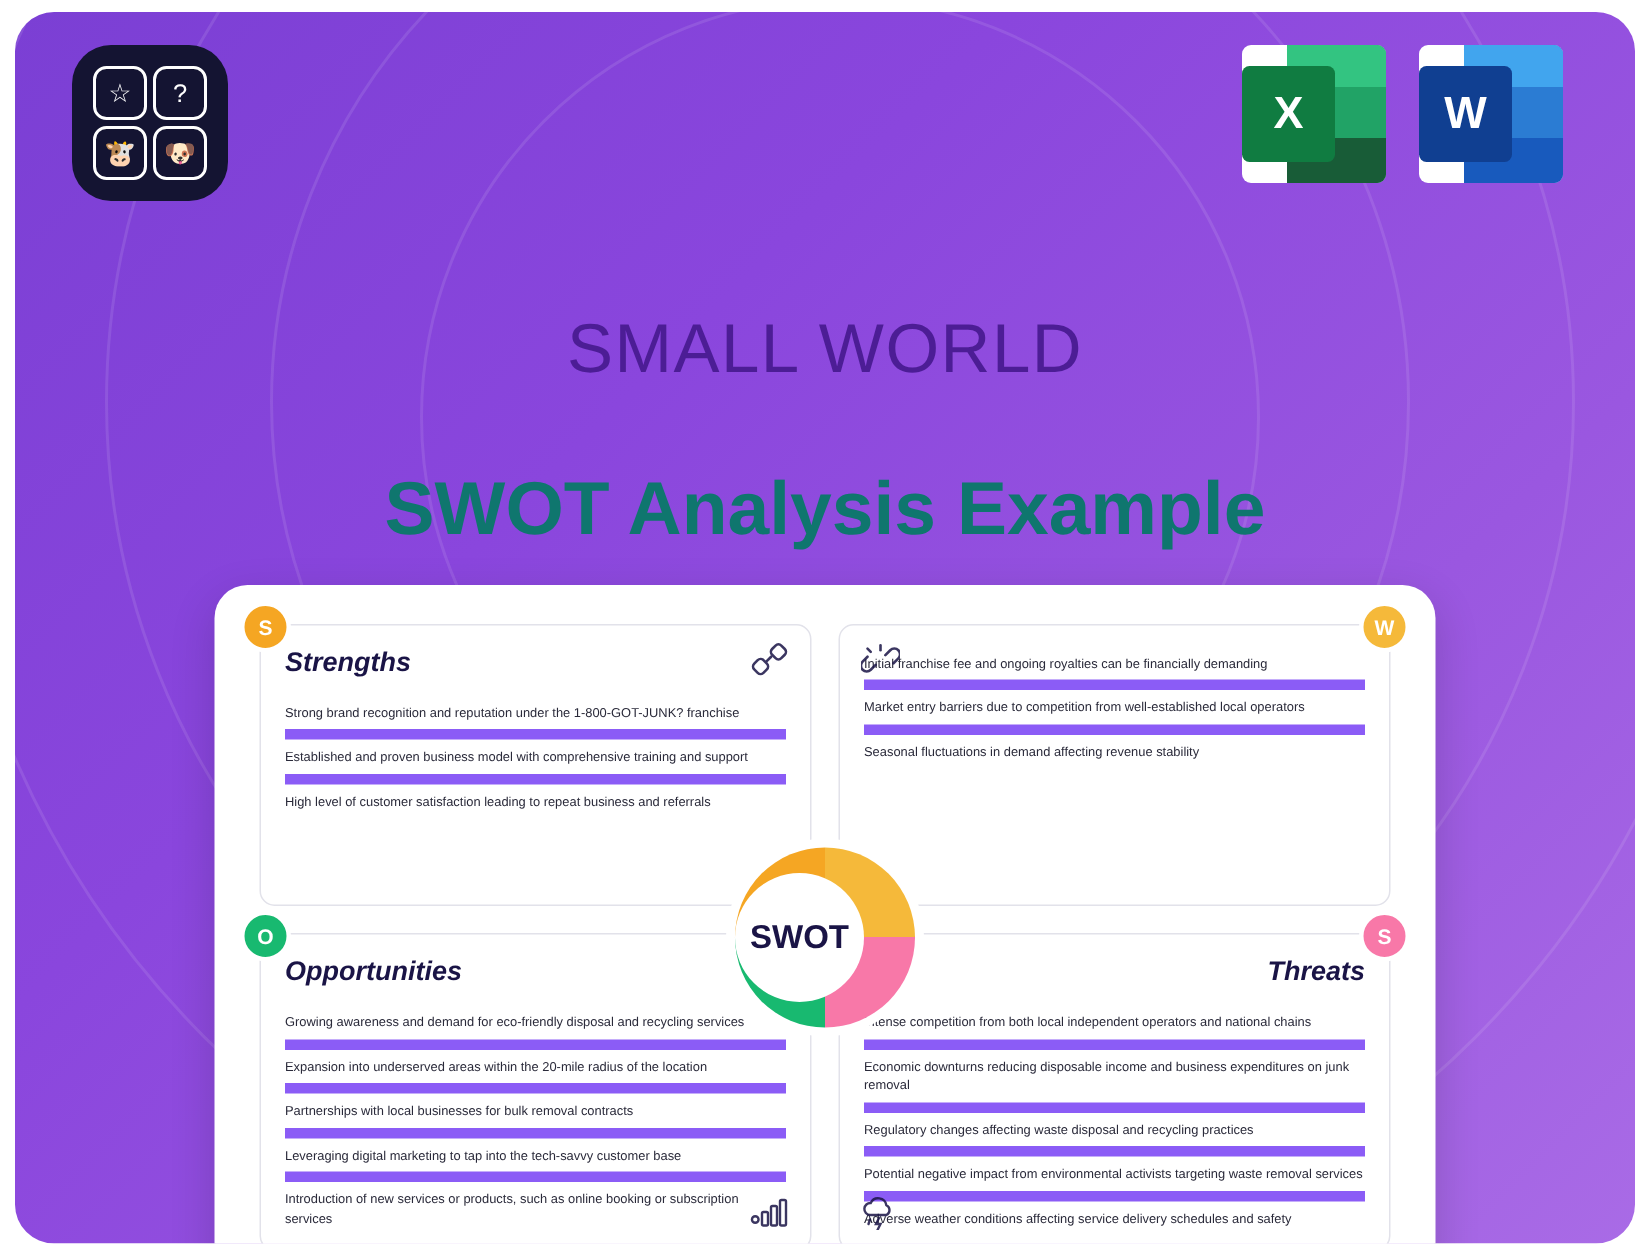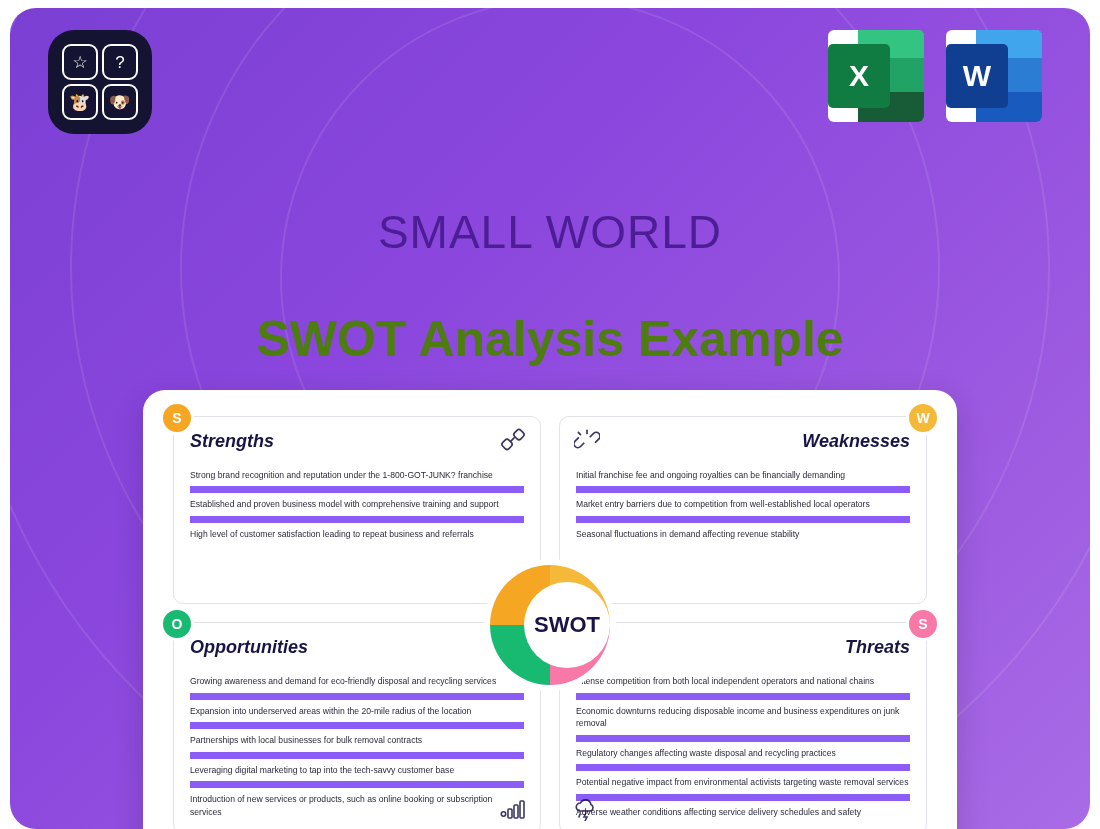--- a/index.html
+++ b/index.html
@@ -113,21 +113,21 @@
     position: absolute; left: 0; top: 205px; width: 1100px;
     text-align: center;
     color: #4c1d95;
     font-size: 46px;
     font-weight: normal;
     letter-spacing: 1px;
   }
   .main-title {
     position: absolute; left: 0; top: 310px; width: 1100px;
     text-align: center;
-    color: #4d7c0f;
+    color: #0f766e;
     font-size: 50px;
     font-weight: bold;
   }
 
   
   .swot-card {
     position: absolute; left: 143px; top: 390px;
     width: 814px; height: 470px;
     background: #ffffff;
     border-radius: 22px;
@@ -206,21 +206,21 @@
   .donut {
     width: 120px; height: 120px;
     border-radius: 50%;
     background:
       conic-gradient(
         #f5b93a 0deg 90deg,
         #f878a8 90deg 180deg,
         #18b970 180deg 270deg,
         #f5a623 270deg 360deg
       );
-    display: flex; align-items: center; justify-content: flex-end;
+    display: flex; align-items: center; justify-content: flex-start;
     box-shadow: 0 0 0 6px #ffffff;
   }
   .donut-hole {
     width: 86px; height: 86px;
     border-radius: 50%;
     background: #ffffff;
     display: flex; align-items: center; justify-content: center;
     font-size: 22px; font-weight: bold; color: #1a1446;
   }
 </style>
@@ -279,21 +279,20 @@
       <div class="quad right">
         <div class="badge w">W</div>
         <span class="quad-icon icon-weaknesses">
           <svg width="26" height="26" viewBox="0 0 24 24" fill="none" stroke="#1a1446" stroke-width="1.6" stroke-linecap="round">
             <path d="M9 15l-3 3a3.5 3.5 0 0 1-5-5l3-3"></path>
             <path d="M15 9l3-3a3.5 3.5 0 0 1 5 5l-3 3"></path>
             <line x1="12" y1="3" x2="12" y2="6"></line>
             <line x1="4" y1="5" x2="6" y2="7"></line>
           </svg>
         </span>
-        <h3>Weaknesses</h3>
         <ul>
           <li>Initial franchise fee and ongoing royalties can be financially demanding</li>
           <li>Market entry barriers due to competition from well-established local operators</li>
           <li>Seasonal fluctuations in demand affecting revenue stability</li>
         </ul>
       </div>
 
       <div class="quad left">
         <div class="badge o">O</div>
         <span class="quad-icon icon-opportunities">

